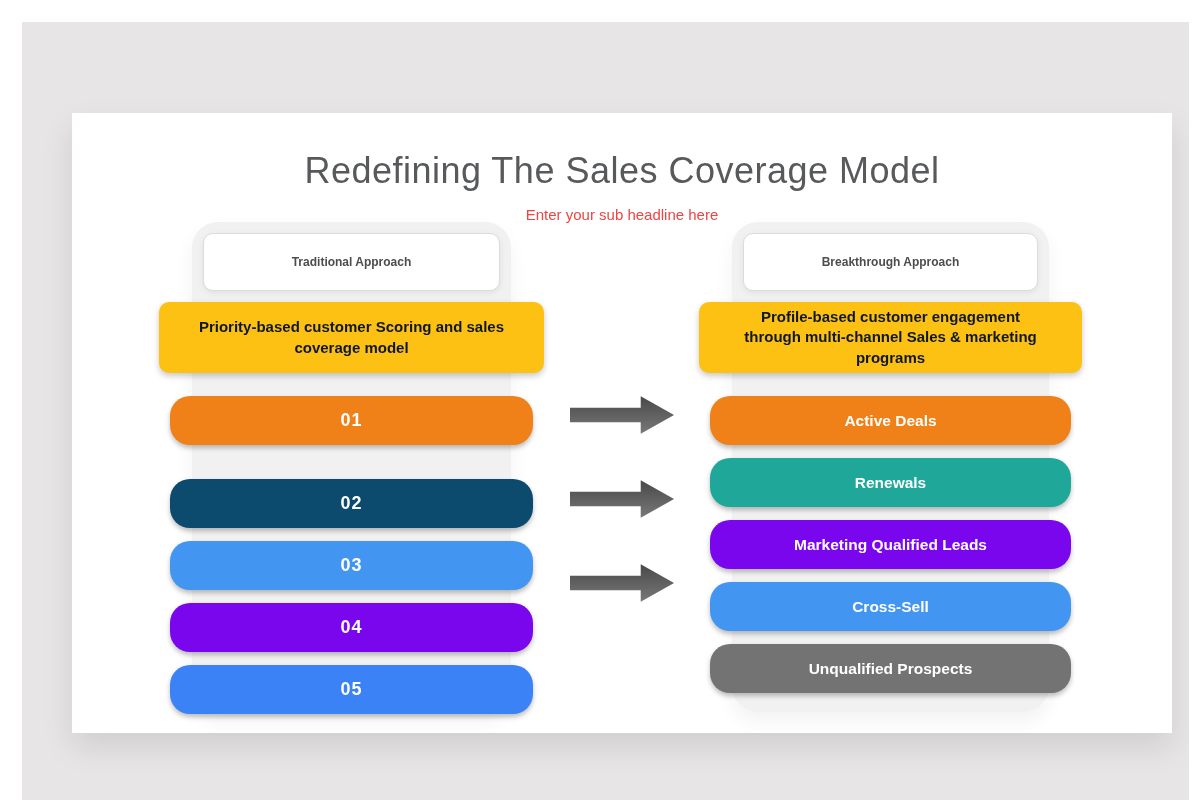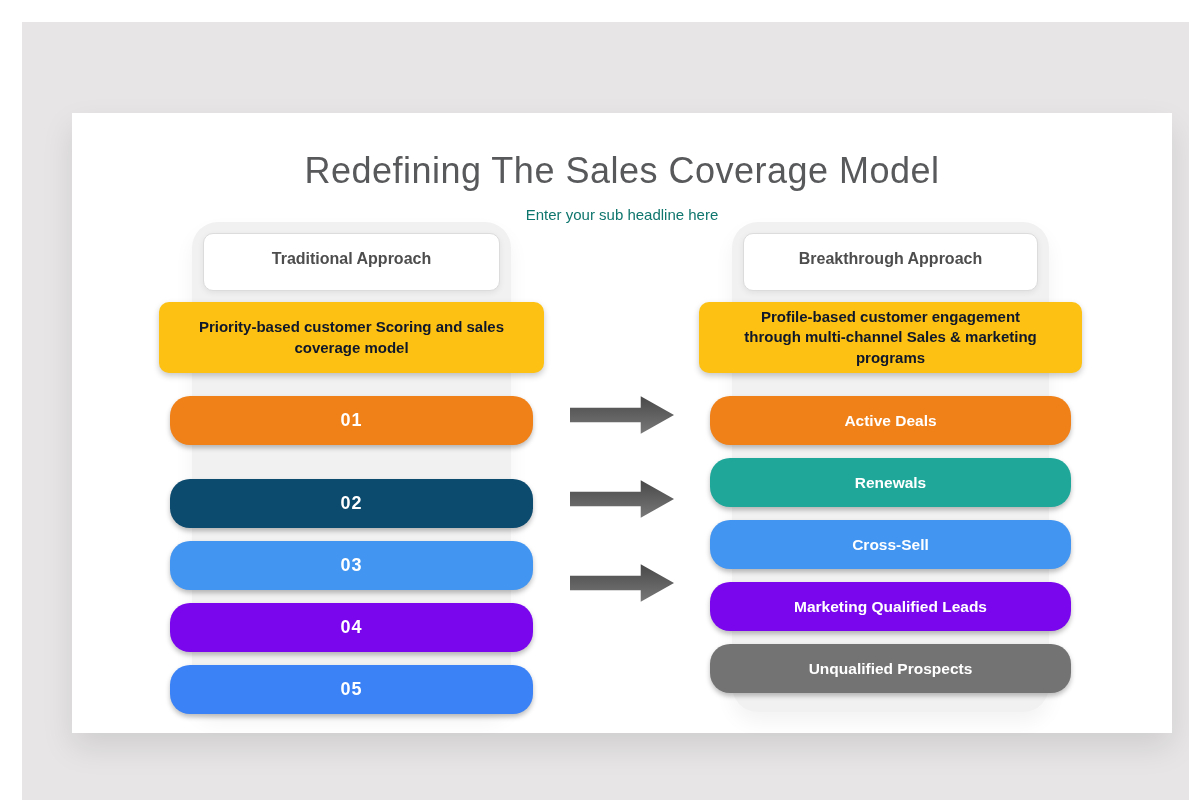--- a/index.html
+++ b/index.html
@@ -29,21 +29,21 @@
     font-weight: 400;
     color: #58595b;
     letter-spacing: 0.5px;
   }
 
   .subtitle {
     position: absolute;
     top: 82px; left: 0; width: 100%;
     text-align: center;
     font-size: 15px;
-    color: #0f766e;
+    color: #ef4444;
   }
 
   .col {
     position: absolute;
     top: 109px;
     height: 560px;
   }
   .col-left  { left: 87px;  width: 385px; }
   .col-right { left: 627px; width: 383px; }
 
@@ -57,22 +57,22 @@
   }
 
   .header-box {
     position: absolute;
     left: 44px; right: 44px;
     top: 11px; height: 58px;
     background: #ffffff;
     border: 1px solid #dcdcdc;
     border-radius: 10px;
     box-shadow: 0 2px 6px rgba(0,0,0,0.07);
-    display: flex; align-items: flex-end; justify-content: center;
-    font-size: 16px;
+    display: flex; align-items: center; justify-content: center;
+    font-size: 12px;
     font-weight: 700;
     color: #4d4d4d;
   }
 
   .summary-bar {
     position: absolute;
     left: 0; right: 0;
     top: 80px; height: 71px;
     border-radius: 10px;
     box-shadow: 0 3px 6px rgba(0,0,0,0.22);
@@ -161,25 +161,25 @@
       <div class="summary-bar" style="background: rgb(253, 193, 19);">
         <span>Profile-based customer engagement through multi-channel Sales &amp; marketing programs</span>
       </div>
       <div class="rows">
           <div class="bar" style="background: rgb(240, 128, 24);">
             <span>Active Deals</span>
           </div>
           <div class="bar" style="background: rgb(31, 167, 154);">
             <span>Renewals</span>
           </div>
+          <div class="bar" style="background: rgb(122, 6, 237);">
+            <span>Marketing Qualified Leads</span>
+          </div>
           <div class="bar" style="background: rgb(66, 149, 241);">
             <span>Cross-Sell</span>
-          </div>
-          <div class="bar" style="background: rgb(122, 6, 237);">
-            <span>Marketing Qualified Leads</span>
           </div>
           <div class="bar" style="background: #737373;">
             <span>Unqualified Prospects</span>
           </div>
         </div>
     </section>
 
   </div>
 </div>
 

